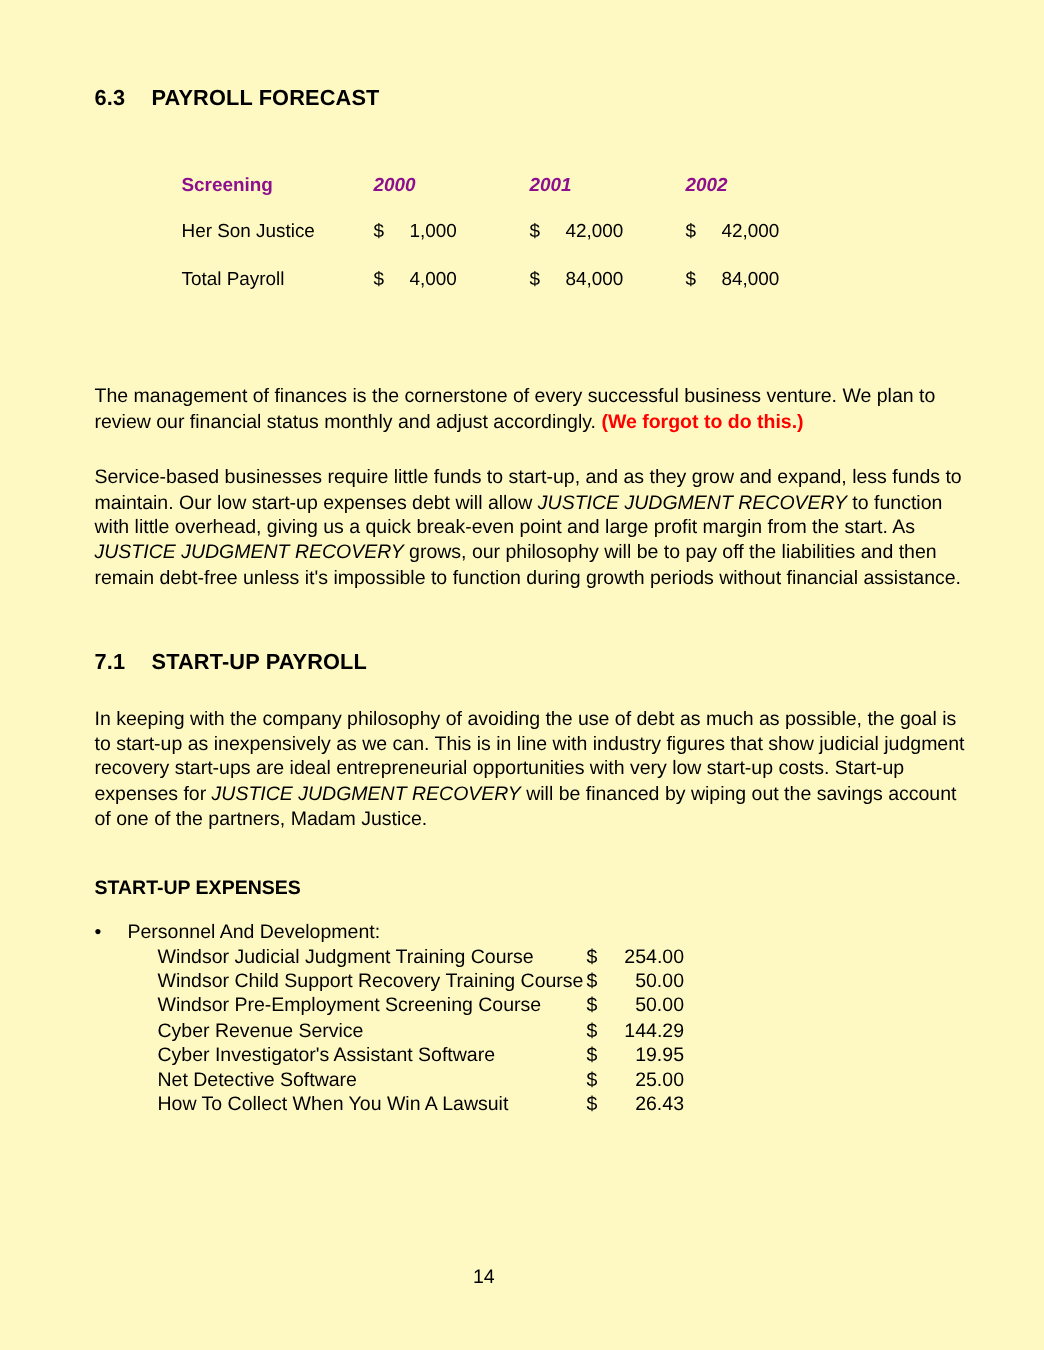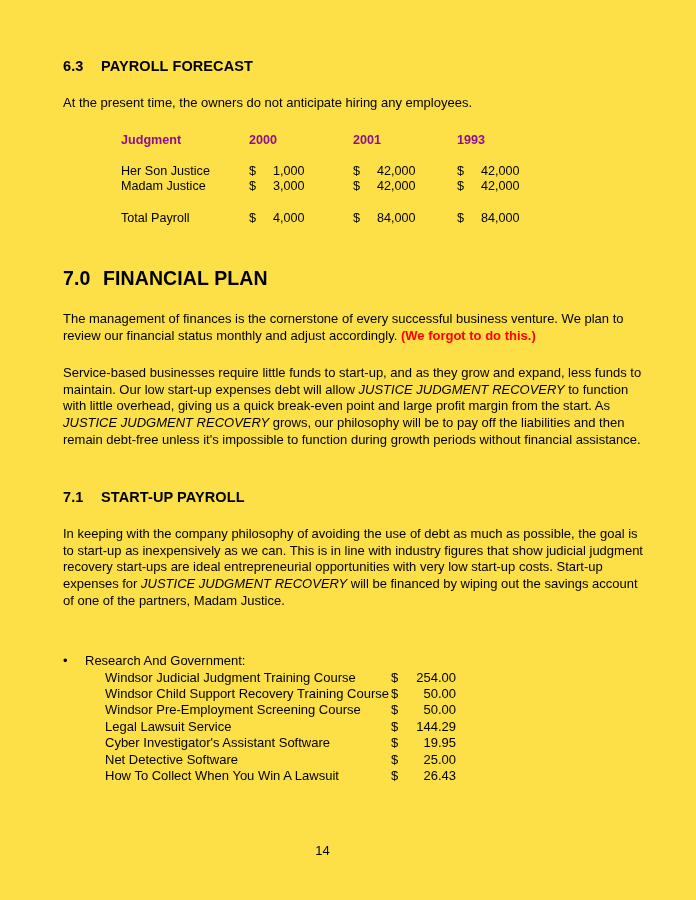--- a/index.html
+++ b/index.html
@@ -13,21 +13,21 @@
     position: relative;
     font-family: "Liberation Sans", sans-serif;
     color: #000000;
     overflow: hidden;
   }
   .page {
     position: absolute;
     left: 0; top: 0;
     width: 696px;
     height: 900px;
-    background: #fde047;
+    background: #fef9c3;
   }
   .content {
     position: absolute;
     left: 63px;
     top: 58px;
     width: 582px;
   }
 
   
   .h-sub {
@@ -77,21 +77,21 @@
     font-weight: normal;
     white-space: pre;
   }
   .payroll th {
     font-weight: bold;
     color: #8d0f8d;
     font-size: 12.6px;
     padding-bottom: 17px;
   }
   .col-name { width: 128px; }
-  .col-val  { width: 104px; }
+  .col-val  { width: 104px; font-style: italic; }
   .pay-row td { height: 15.5px; line-height: 15.5px; }
   .spacer-row td { height: 16px; }
   .money { display: inline-block; }
   .money .sym { display: inline-block; width: 24px; }
 
   
   .exp-bullet-line {
     font-size: 13px;
     line-height: 16.4px;
     white-space: pre;
@@ -138,104 +138,97 @@
 </head>
 <body>
 
 <div class="page">
   <div class="content">
 
     <div class="h-sub"><span class="num">6.3</span><span>PAYROLL FORECAST</span></div>
 
     <div class="gap-md"></div>
 
-    <p class="body">At the present time, the owners do not anticipate hiring any employees.</p>
 
     <div class="gap-md"></div>
 
     <table class="payroll" style="margin-left:58px;">
       <thead>
         <tr>
-          <th class="col-name">Judgment</th>
+          <th class="col-name">Screening</th>
           <th class="col-val">2000</th>
           <th class="col-val">2001</th>
-          <th class="col-val">1993</th>
+          <th class="col-val">2002</th>
         </tr>
       </thead>
       <tbody>
         <tr class="pay-row">
           <td>Her Son Justice</td>
           <td><span class="money"><span class="sym">$</span><span>1,000</span></span></td>
-          <td><span class="money"><span class="sym">$</span><span>42,000</span></span></td>
-          <td><span class="money"><span class="sym">$</span><span>42,000</span></span></td>
-        </tr>
-        <tr class="pay-row">
-          <td>Madam Justice</td>
-          <td><span class="money"><span class="sym">$</span><span>3,000</span></span></td>
           <td><span class="money"><span class="sym">$</span><span>42,000</span></span></td>
           <td><span class="money"><span class="sym">$</span><span>42,000</span></span></td>
         </tr>
         <tr class="spacer-row">
             <td colspan="4"></td>
           </tr>
         <tr class="pay-row">
           <td>Total Payroll</td>
           <td><span class="money"><span class="sym">$</span><span>4,000</span></span></td>
           <td><span class="money"><span class="sym">$</span><span>84,000</span></span></td>
           <td><span class="money"><span class="sym">$</span><span>84,000</span></span></td>
         </tr>
       </tbody>
     </table>
 
     <div class="gap-xl"></div>
 
-    <div class="h-main"><span class="num">7.0</span><span>FINANCIAL PLAN</span></div>
 
     <div class="gap-md"></div>
 
     <p class="body"><span>The management of finances is the cornerstone of every successful business venture.  We plan to review our financial status monthly and adjust accordingly.  </span><span class="red">(We forgot to do this.)</span></p>
 
     <div class="gap-md"></div>
 
     <p class="body"><span>Service-based businesses require little funds to start-up, and as they grow and expand, less funds to maintain.  Our low start-up expenses debt will allow </span><span class="ital">JUSTICE JUDGMENT RECOVERY</span><span> to function with little overhead, giving us a quick break-even point and large profit margin from the start.  As </span><span class="ital">JUSTICE JUDGMENT RECOVERY</span><span> grows, our philosophy will be to pay off the liabilities and then remain debt-free unless it's impossible to function during growth periods without financial assistance.</span></p>
 
     <div class="gap-xl"></div>
 
     <div class="h-sub"><span class="num">7.1</span><span>START-UP PAYROLL</span></div>
 
     <div class="gap-md"></div>
 
     <p class="body"><span>In keeping with the company philosophy of avoiding the use of debt as much as possible, the goal is to start-up as inexpensively as we can.  This is in line with industry figures that show judicial judgment recovery start-ups are ideal entrepreneurial opportunities with very low start-up costs.  Start-up expenses for </span><span class="ital">JUSTICE JUDGMENT RECOVERY</span><span> will be financed by wiping out the savings account of one of the partners, Madam Justice.</span></p>
 
     <div class="gap-lg"></div>
 
+    <div class="h-bold">START-UP EXPENSES</div>
 
     <div class="gap-sm"></div>
 
-    <div class="exp-bullet-line"><span class="exp-bullet">•</span><span>Research And Government:</span></div>
+    <div class="exp-bullet-line"><span class="exp-bullet">•</span><span>Personnel And Development:</span></div>
 
     <table class="exp-table">
       <tbody>
         <tr>
           <td class="exp-desc">Windsor Judicial Judgment Training Course</td>
           <td class="exp-amt amt"><span class="sym">$</span><span class="fig">254.00</span></td>
           <td class="exp-total"></td>
         </tr>
         <tr>
           <td class="exp-desc">Windsor Child Support Recovery Training Course</td>
           <td class="exp-amt amt"><span class="sym">$</span><span class="fig">50.00</span></td>
           <td class="exp-total"></td>
         </tr>
         <tr>
           <td class="exp-desc">Windsor Pre-Employment Screening Course</td>
           <td class="exp-amt amt"><span class="sym">$</span><span class="fig">50.00</span></td>
           <td class="exp-total"></td>
         </tr>
         <tr>
-          <td class="exp-desc">Legal Lawsuit Service</td>
+          <td class="exp-desc">Cyber Revenue Service</td>
           <td class="exp-amt amt"><span class="sym">$</span><span class="fig">144.29</span></td>
           <td class="exp-total"></td>
         </tr>
         <tr>
           <td class="exp-desc">Cyber Investigator's Assistant Software</td>
           <td class="exp-amt amt"><span class="sym">$</span><span class="fig">19.95</span></td>
           <td class="exp-total"></td>
         </tr>
         <tr>
           <td class="exp-desc">Net Detective Software</td>

